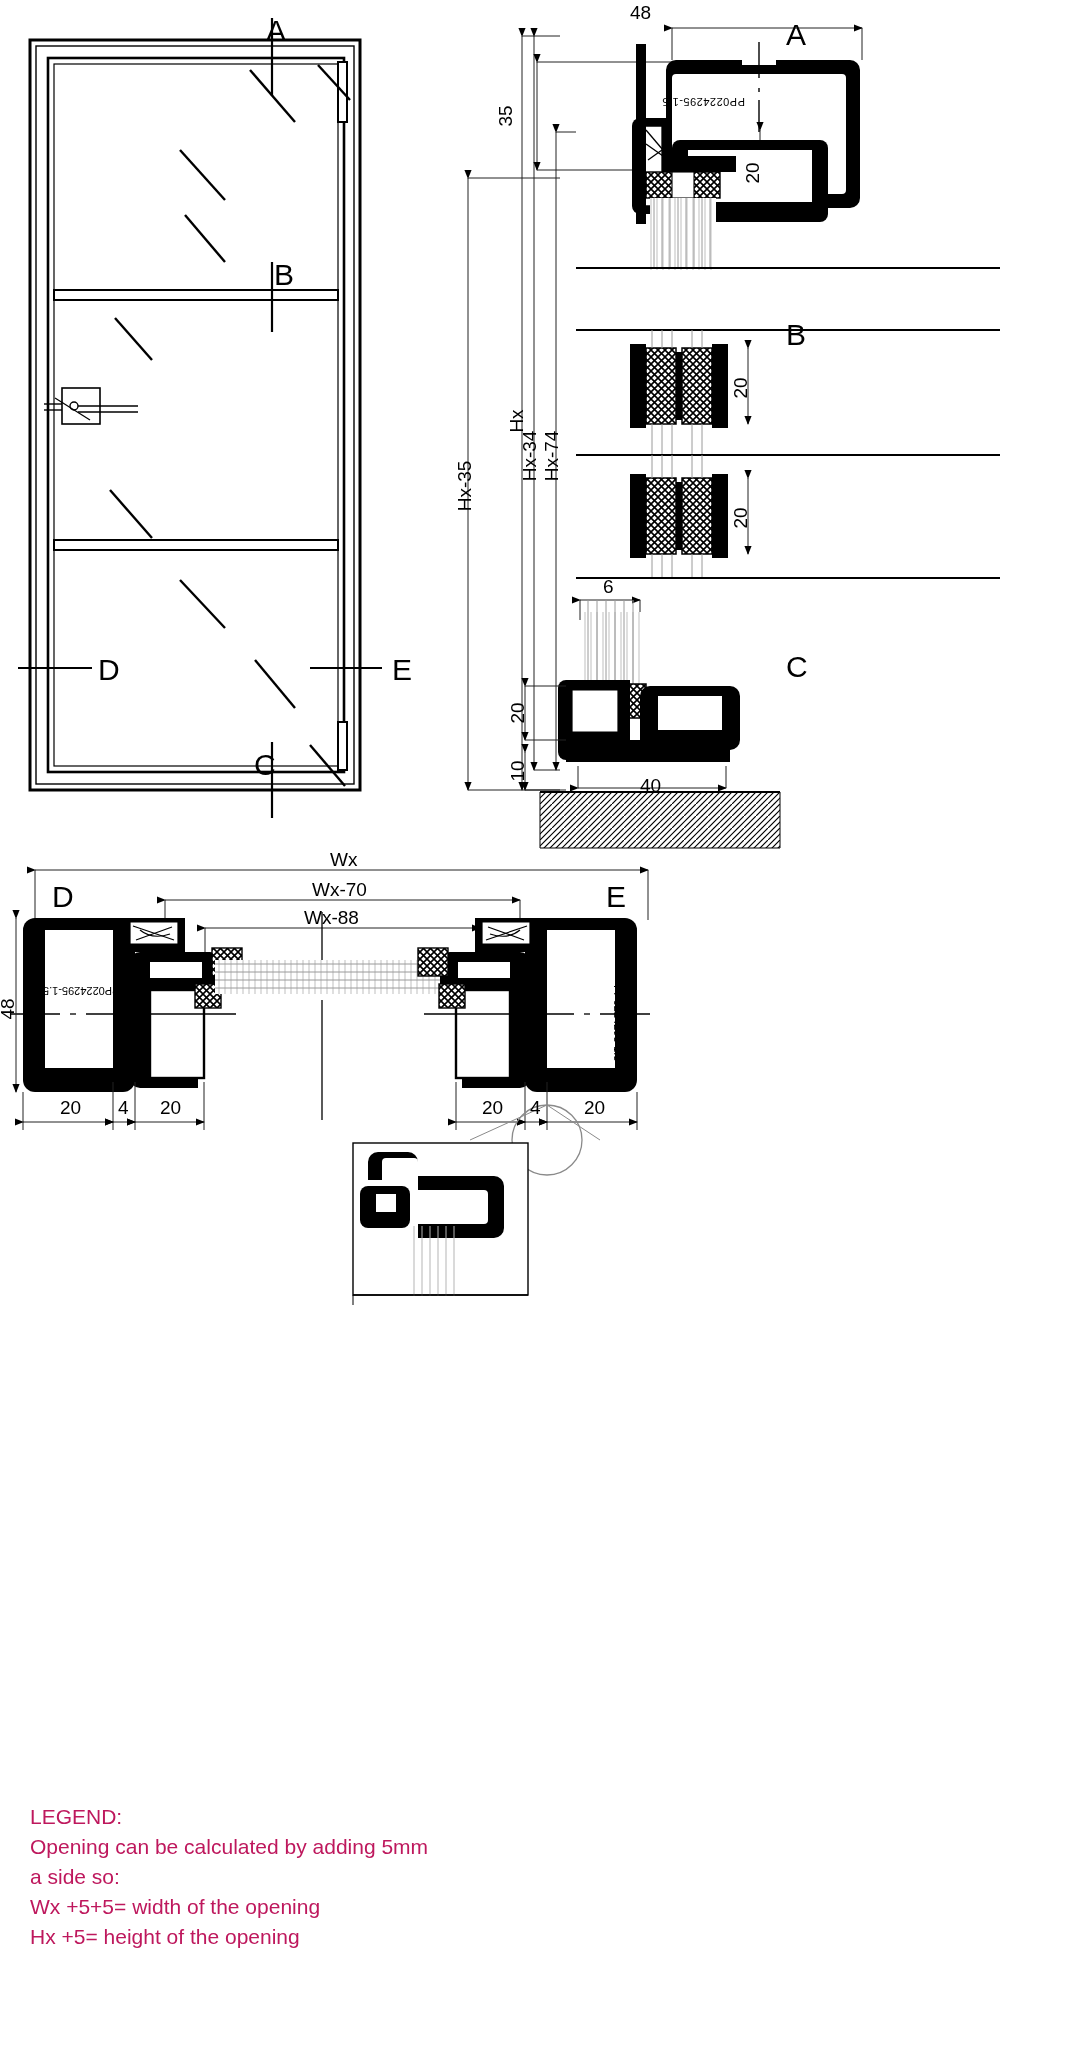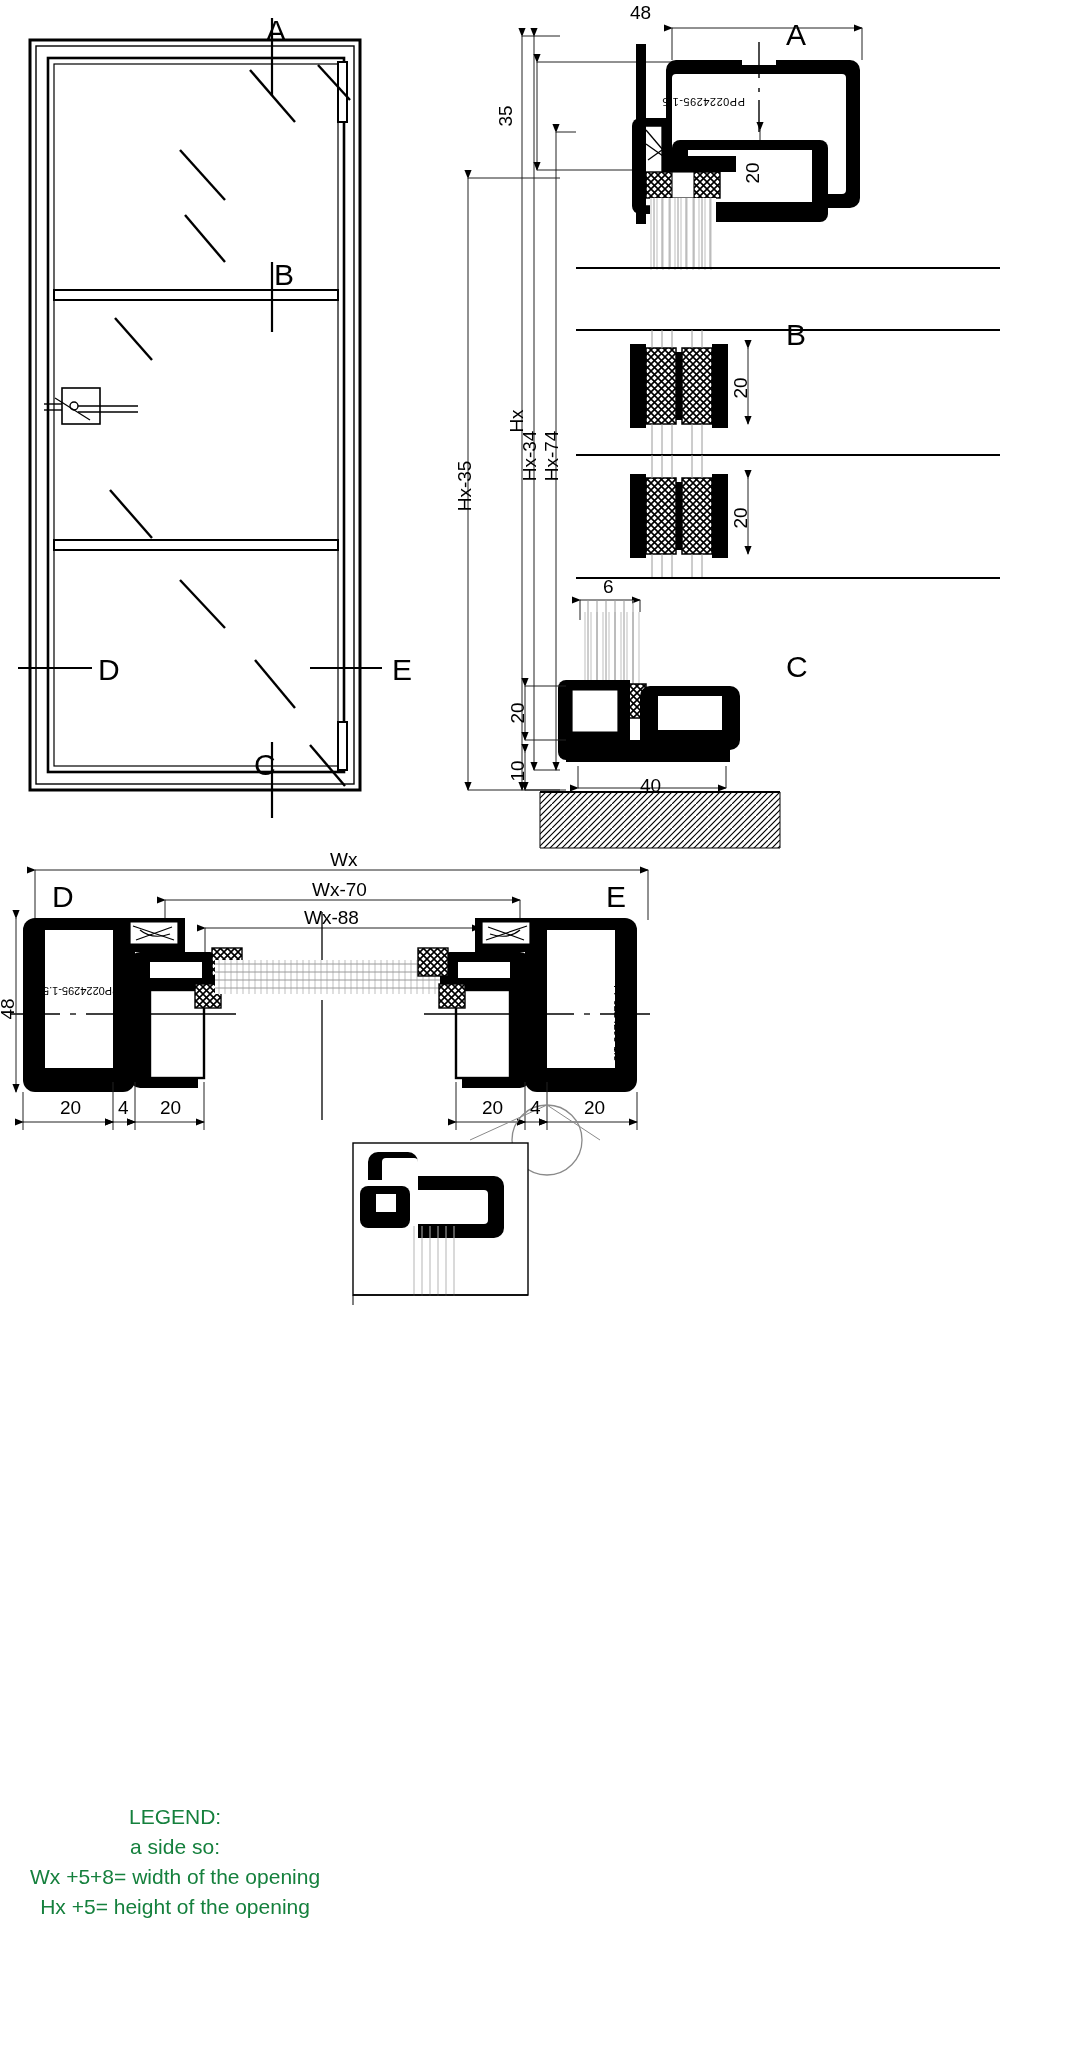--- a/index.html
+++ b/index.html
@@ -1,21 +1,21 @@
 <!DOCTYPE html>
 <html><head>
 <meta charset="utf-8">
 <style>
   html,body{margin:0;padding:0;background:#ffffff;}
   body{width:1090px;height:2048px;position:relative;overflow:hidden;
        font-family:"Liberation Sans", sans-serif;color:#000;}
   .sheet{position:absolute;inset:0;}
   svg{display:block;}
   .lbl{position:absolute;font-family:"Liberation Sans", sans-serif;color:#000;white-space:pre;}
-  .legend{position:absolute;left:30px;top:1802px;font-size:21px;line-height:30px;color:#15803d;text-align:center;}
+  .legend{position:absolute;left:30px;top:1802px;font-size:21px;line-height:30px;color:#be185d;}
   .legend div{white-space:pre;}
   .big{font-size:30px;}
   .dim{font-size:19px;}
   .vert{transform-origin:center center;}
 </style>
 </head>
 <body>
 
 <div class="sheet">
 
@@ -425,18 +425,19 @@
 
 <div class="lbl dim" style="left:60px;top:1097px;">20</div>
 <div class="lbl dim" style="left:118px;top:1097px;">4</div>
 <div class="lbl dim" style="left:160px;top:1097px;">20</div>
 <div class="lbl dim" style="left:482px;top:1097px;">20</div>
 <div class="lbl dim" style="left:530px;top:1097px;">4</div>
 <div class="lbl dim" style="left:584px;top:1097px;">20</div>
 
 <div class="legend">
   <div>LEGEND:</div>
+  <div>Opening can be calculated by adding 5mm</div>
   <div>a side so:</div>
-  <div>Wx +5+8= width of the opening</div>
+  <div>Wx +5+5= width of the opening</div>
   <div>Hx +5= height of the opening</div>
 </div>
 
 </div>
 
 </body></html>

